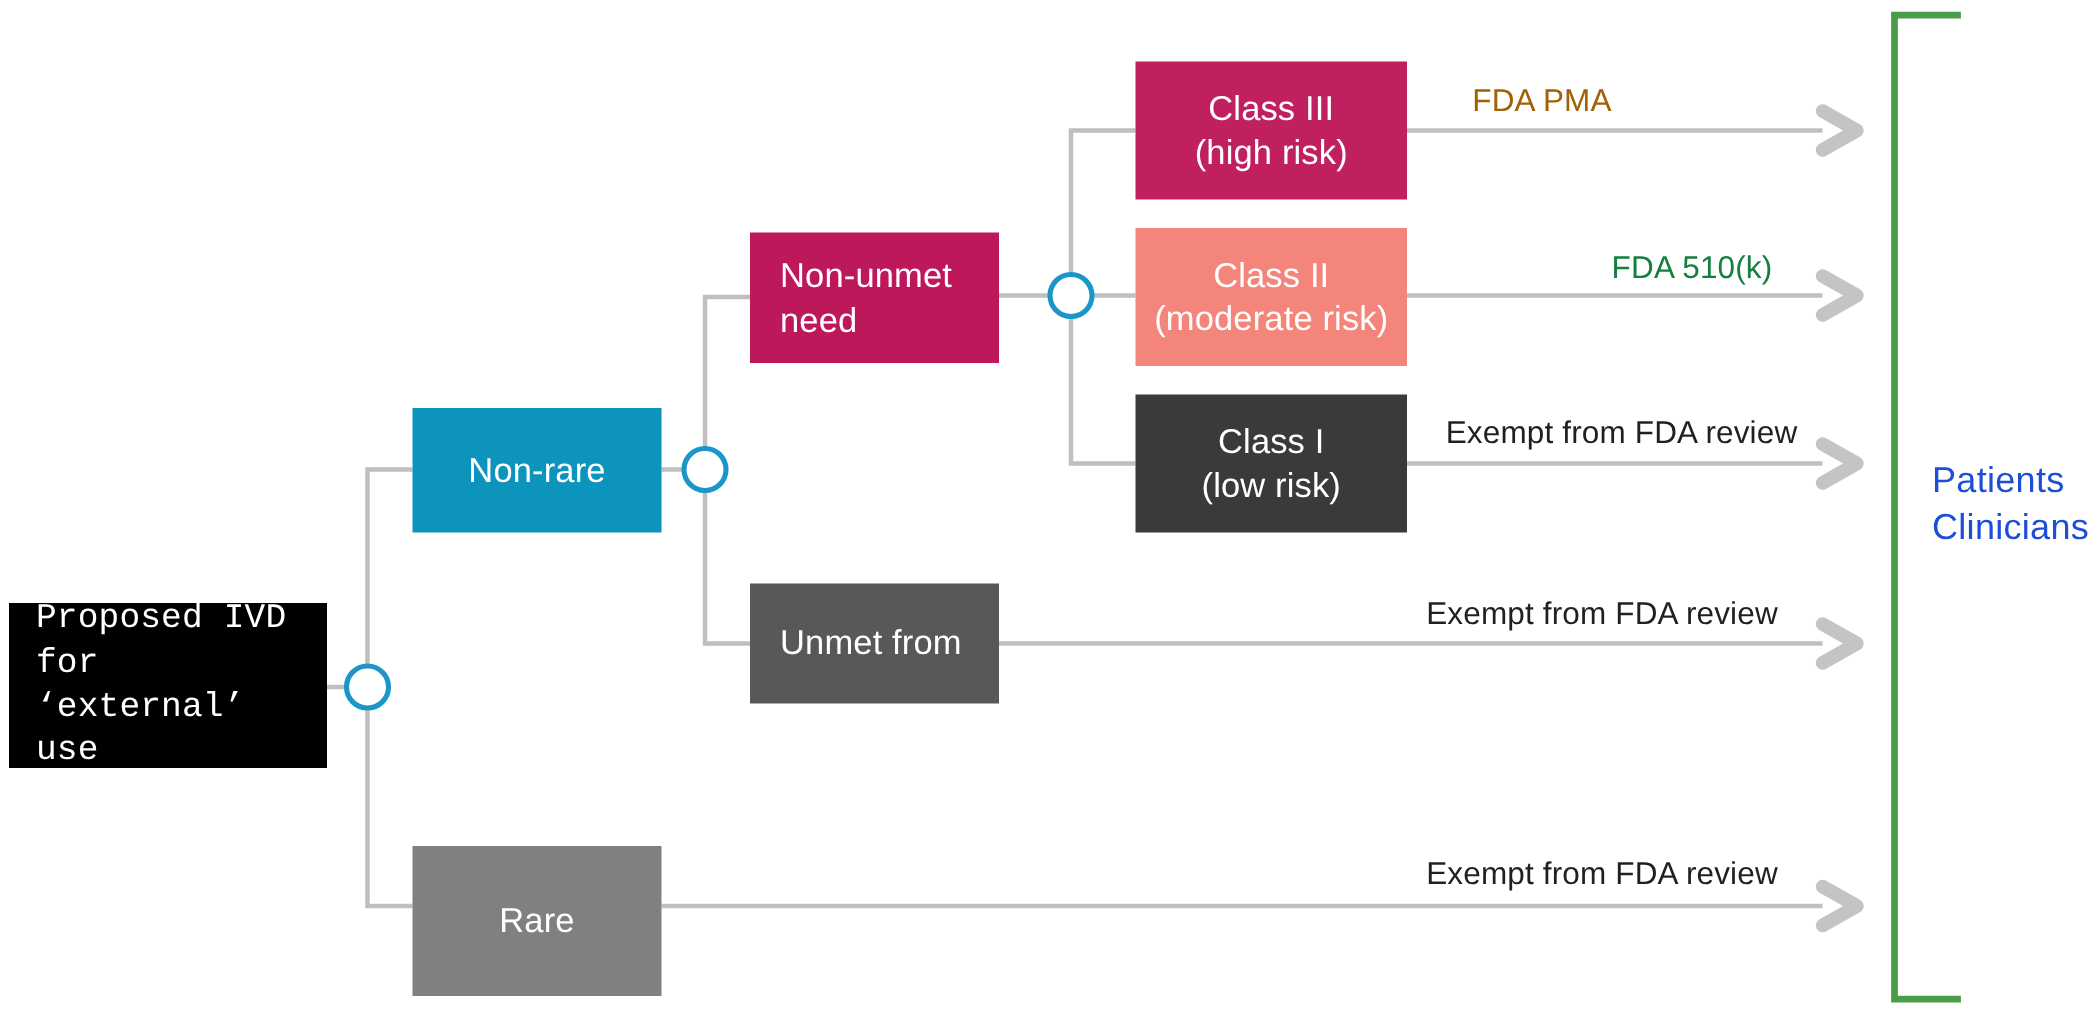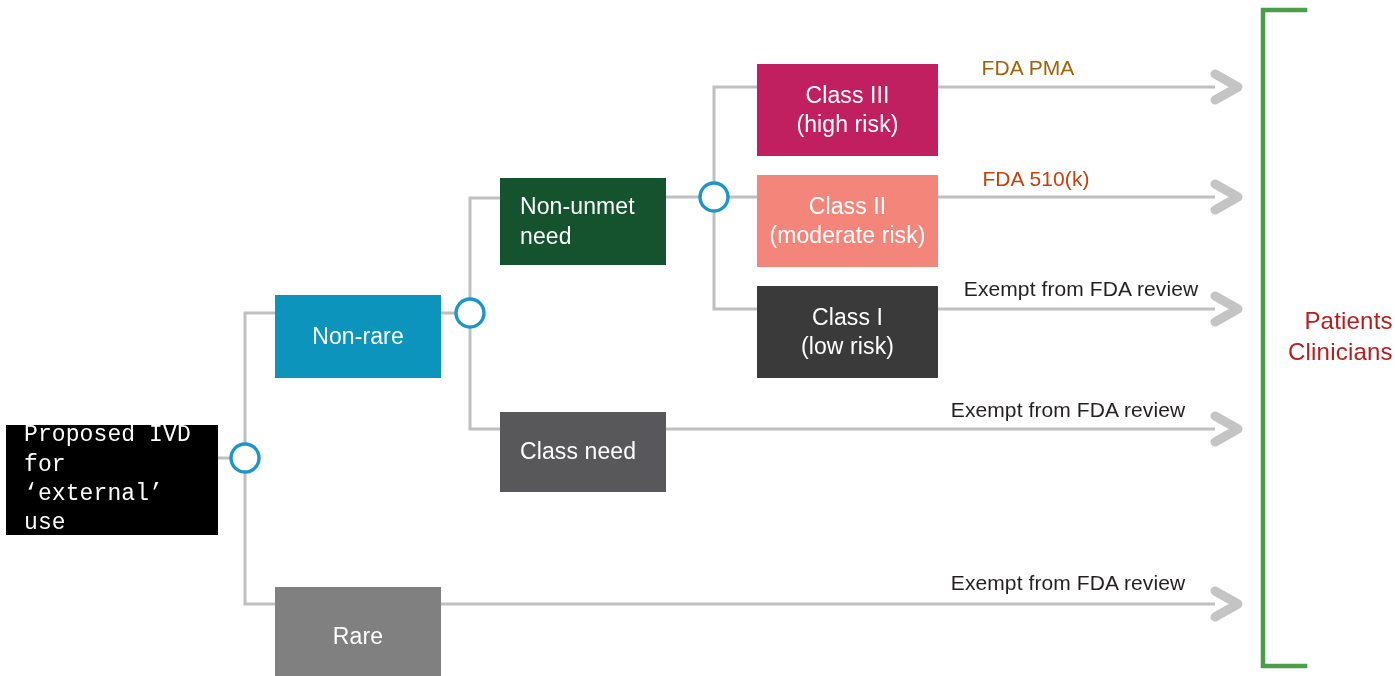--- a/index.html
+++ b/index.html
@@ -31,21 +31,20 @@
     position: absolute;
     box-sizing: border-box;
     display: flex;
     flex-direction: column;
     justify-content: center;
     color: #ffffff;
     font-size: 23px;
     line-height: 1.28;
     letter-spacing: 0.1px;
     white-space: pre-line;
-    margin-top: 23px;
   }
   .node.lead {
     align-items: flex-start;
     padding-left: 18px;
   }
   .node.mid {
     align-items: center;
     padding: 0 10px;
     text-align: center;
   }
@@ -121,50 +120,50 @@
   </div>
 
   <div class="node mid" style="left:275px; top:272px; width:166px; height:83px; background:#0d94bd;text-align:right;">
     <span>Non-rare</span>
   </div>
 
   <div class="node mid" style="left:275px; top:564px; width:166px; height:100px; background:#808080;">
     <span>Rare</span>
   </div>
 
-  <div class="node leftish" style="left:500px; top:155px; width:166px; height:87px; background:#14532d;">
+  <div class="node leftish" style="left:500px; top:155px; width:166px; height:87px; background:#be185d;">
     <span>Non-unmet
 need</span>
   </div>
 
   <div class="node leftish" style="left:500px; top:389px; width:166px; height:80px; background:#58585a;">
-    <span>Class need</span>
+    <span>Unmet from</span>
   </div>
 
   <div class="node mid" style="left:757px; top:41px; width:181px; height:92px; background:#c0205f;">
     <span>Class III
 (high risk)</span>
   </div>
 
   <div class="node mid" style="left:757px; top:263px; width:181px; height:92px; background:#3a3a3a;">
     <span>Class I
 (low risk)</span>
   </div>
 
   <div class="node mid" style="left:757px; top:152px; width:181px; height:92px; background:#f4857a;">
     <span>Class II
 (moderate risk)</span>
   </div>
 
   <div class="edge-label" style="left:1028px; top:56px; transform:translateX(-50%); color:#a16207;">FDA PMA</div>
 
-  <div class="edge-label" style="left:1036px; top:167px; transform:translateX(-50%); color:#c2410c;">FDA 510(k)</div>
+  <div class="edge-label" style="left:1128px; top:167px; transform:translateX(-50%); color:#15803d;">FDA 510(k)</div>
 
   <div class="edge-label" style="left:1081px; top:277px; transform:translateX(-50%); color:#231f20;">Exempt from FDA review</div>
 
   <div class="edge-label" style="left:1068px; top:398px; transform:translateX(-50%); color:#231f20;">Exempt from FDA review</div>
 
   <div class="edge-label" style="left:1068px; top:571px; transform:translateX(-50%); color:#231f20;">Exempt from FDA review</div>
 
-  <div class="outcome-text" style="left:1288px; top:305px; color:#b91c1c;text-align:right;">Patients
+  <div class="outcome-text" style="left:1288px; top:305px; color:#1d4ed8;">Patients
 Clinicians</div>
 
 </div>
 
 </body></html>

